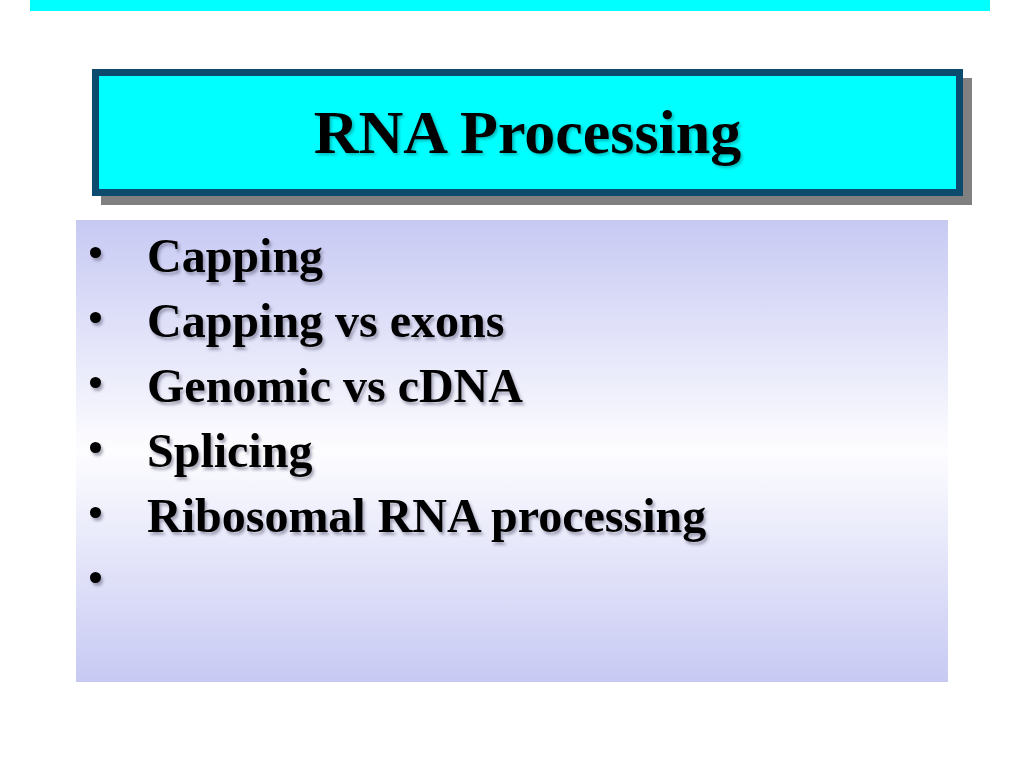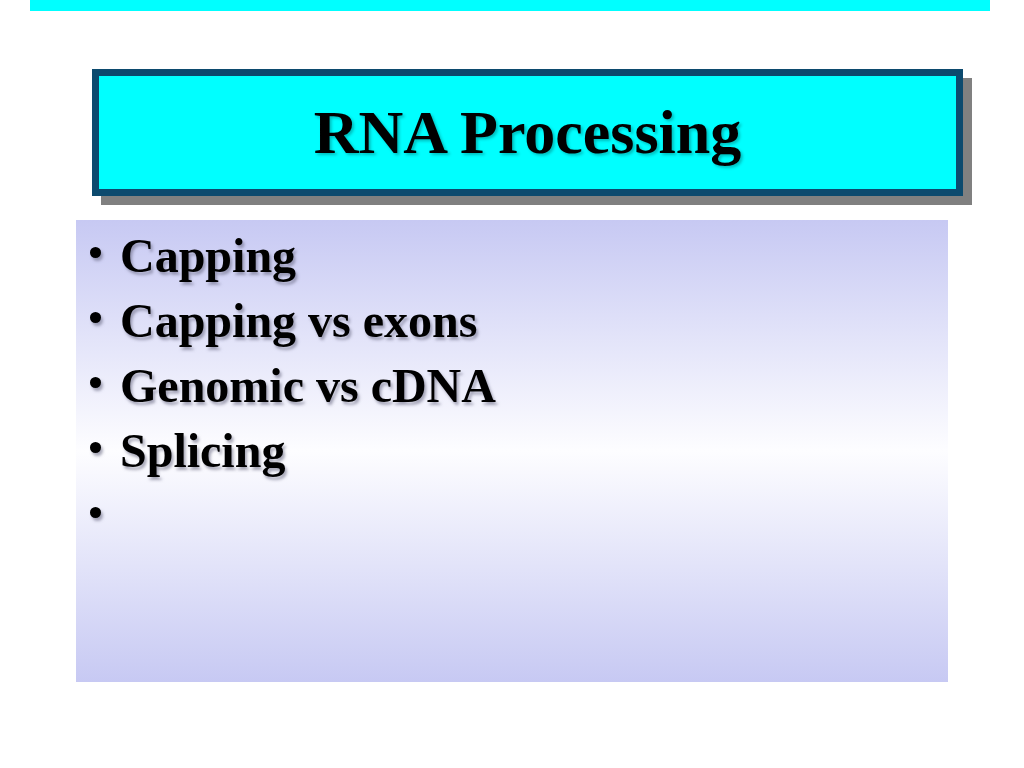--- a/index.html
+++ b/index.html
@@ -62,20 +62,21 @@
   .bullet-list {
     list-style: none;
     margin: 0;
     padding: 3px 10px 0 14px;
   }
   .bullet-list li {
     display: flex;
     align-items: flex-start;
     line-height: 65px;
     height: 65px;
+    gap: 27px;
   }
   .bullet-dot {
     flex: 0 0 auto;
     width: 11px;
     height: 11px;
     margin-top: 24px;
     margin-right: 19px;
     border-radius: 50%;
     background: var(--text, #000000);
     box-shadow: 2px 3px 3px rgba(100, 100, 125, 0.55);
@@ -112,17 +113,21 @@
       <li>
         <span class="bullet-dot"></span>
         <span class="bullet-label">Genomic vs cDNA</span>
       </li>
       <li>
         <span class="bullet-dot"></span>
         <span class="bullet-label">Splicing</span>
       </li>
       <li>
         <span class="bullet-dot"></span>
+        <span class="bullet-label">Ribosomal RNA processing</span>
+      </li>
+      <li>
+        <span class="bullet-dot"></span>
       </li>
     </ul>
   </div>
 
 </div>
 
 </body></html>

